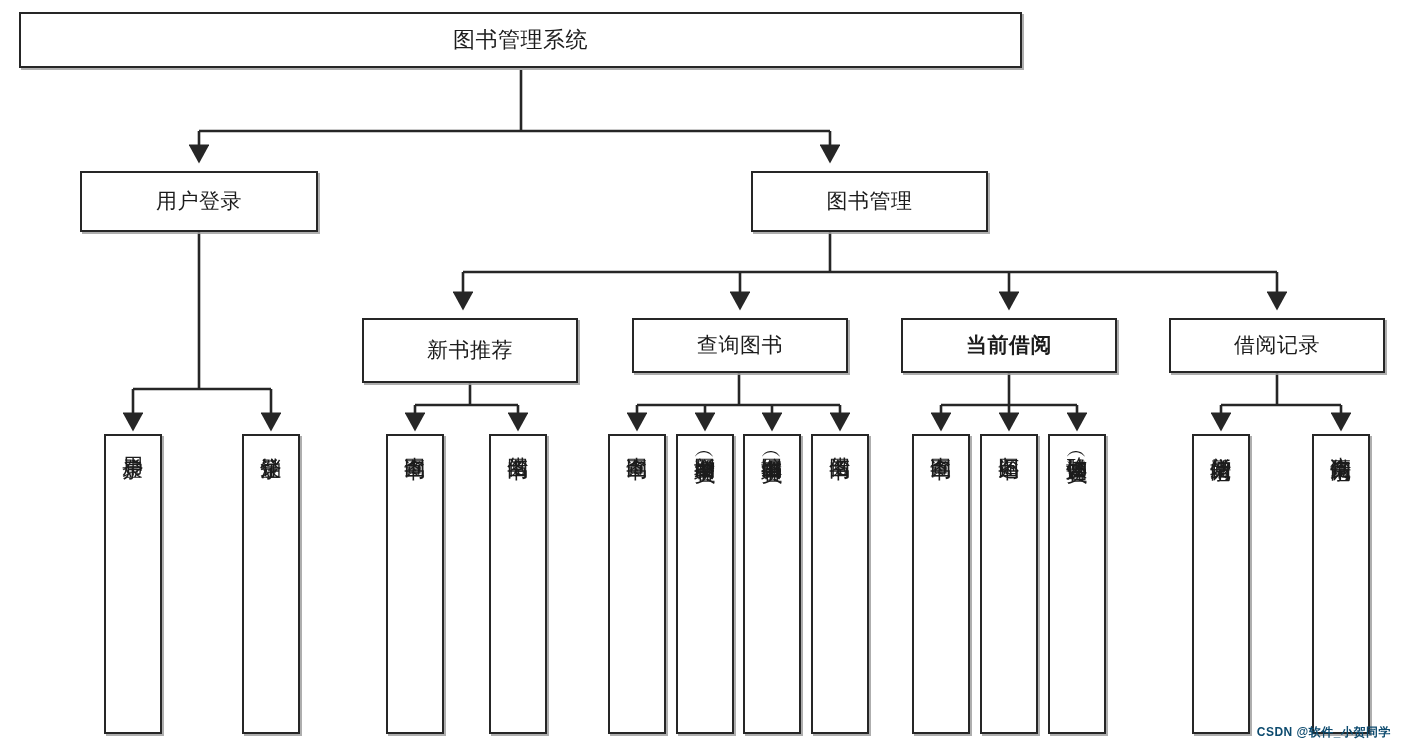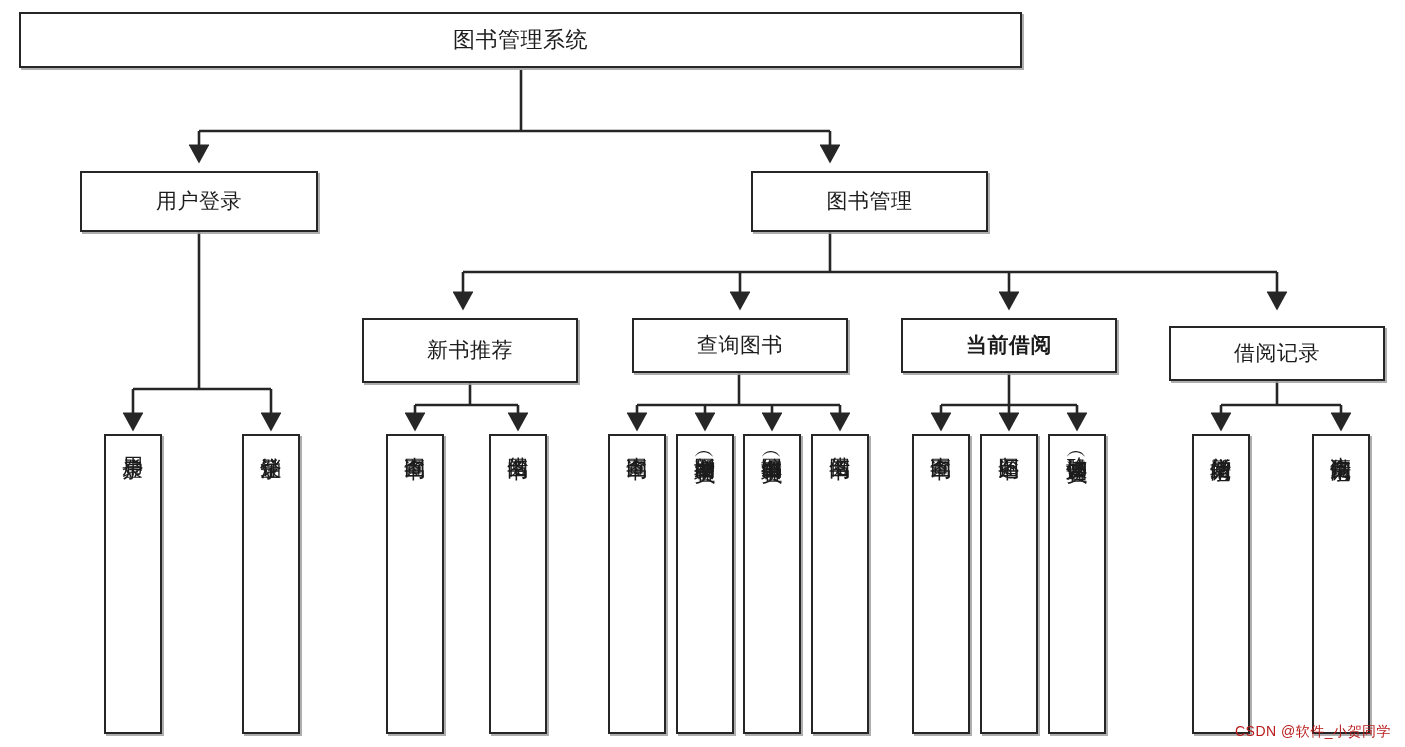--- a/index.html
+++ b/index.html
@@ -59,25 +59,26 @@
     line-height:1.32;
     letter-spacing:1px;
     white-space:normal;
     max-height:100%;
   }
   
   #watermark{
     position:absolute;
     right:14px;
     bottom:6px;
-    font-size:14px;
-    color:#b91c1c;
+    font-size:12px;
+    color:#0c4a6e;
     letter-spacing:0.5px;
     white-space:nowrap;
     user-select:none;
+    font-weight:bold;
   }
 </style>
 </head>
 <body>
 
 <div id="canvas">
 
   <svg id="wires" viewBox="0 0 1405 747" xmlns="http://www.w3.org/2000/svg">
     <defs>
       <marker id="arrow" viewBox="0 0 12 12" refX="9" refY="6" markerWidth="8" markerHeight="8" orient="auto-start-reverse">
@@ -145,21 +146,21 @@
   </div>
 
   <div class="node" style="left:632px; top:318px; width:216px; height:55px;">
     <span class="label">查询图书</span>
   </div>
 
   <div class="node" style="left:901px; top:318px; width:216px; height:55px;font-weight:bold;">
     <span class="label">当前借阅</span>
   </div>
 
-  <div class="node" style="left:1169px; top:326px; width:216px; height:55px;">
+  <div class="node" style="left:1169px; top:318px; width:216px; height:55px;">
     <span class="label">借阅记录</span>
   </div>
 
   <div class="node leaf" style="left:104px; top:434px; width:58px; height:300px;">
     <span class="label">用户登录</span>
   </div>
 
   <div class="node leaf" style="left:242px; top:434px; width:58px; height:300px;">
     <span class="label">注销登录</span>
   </div>

